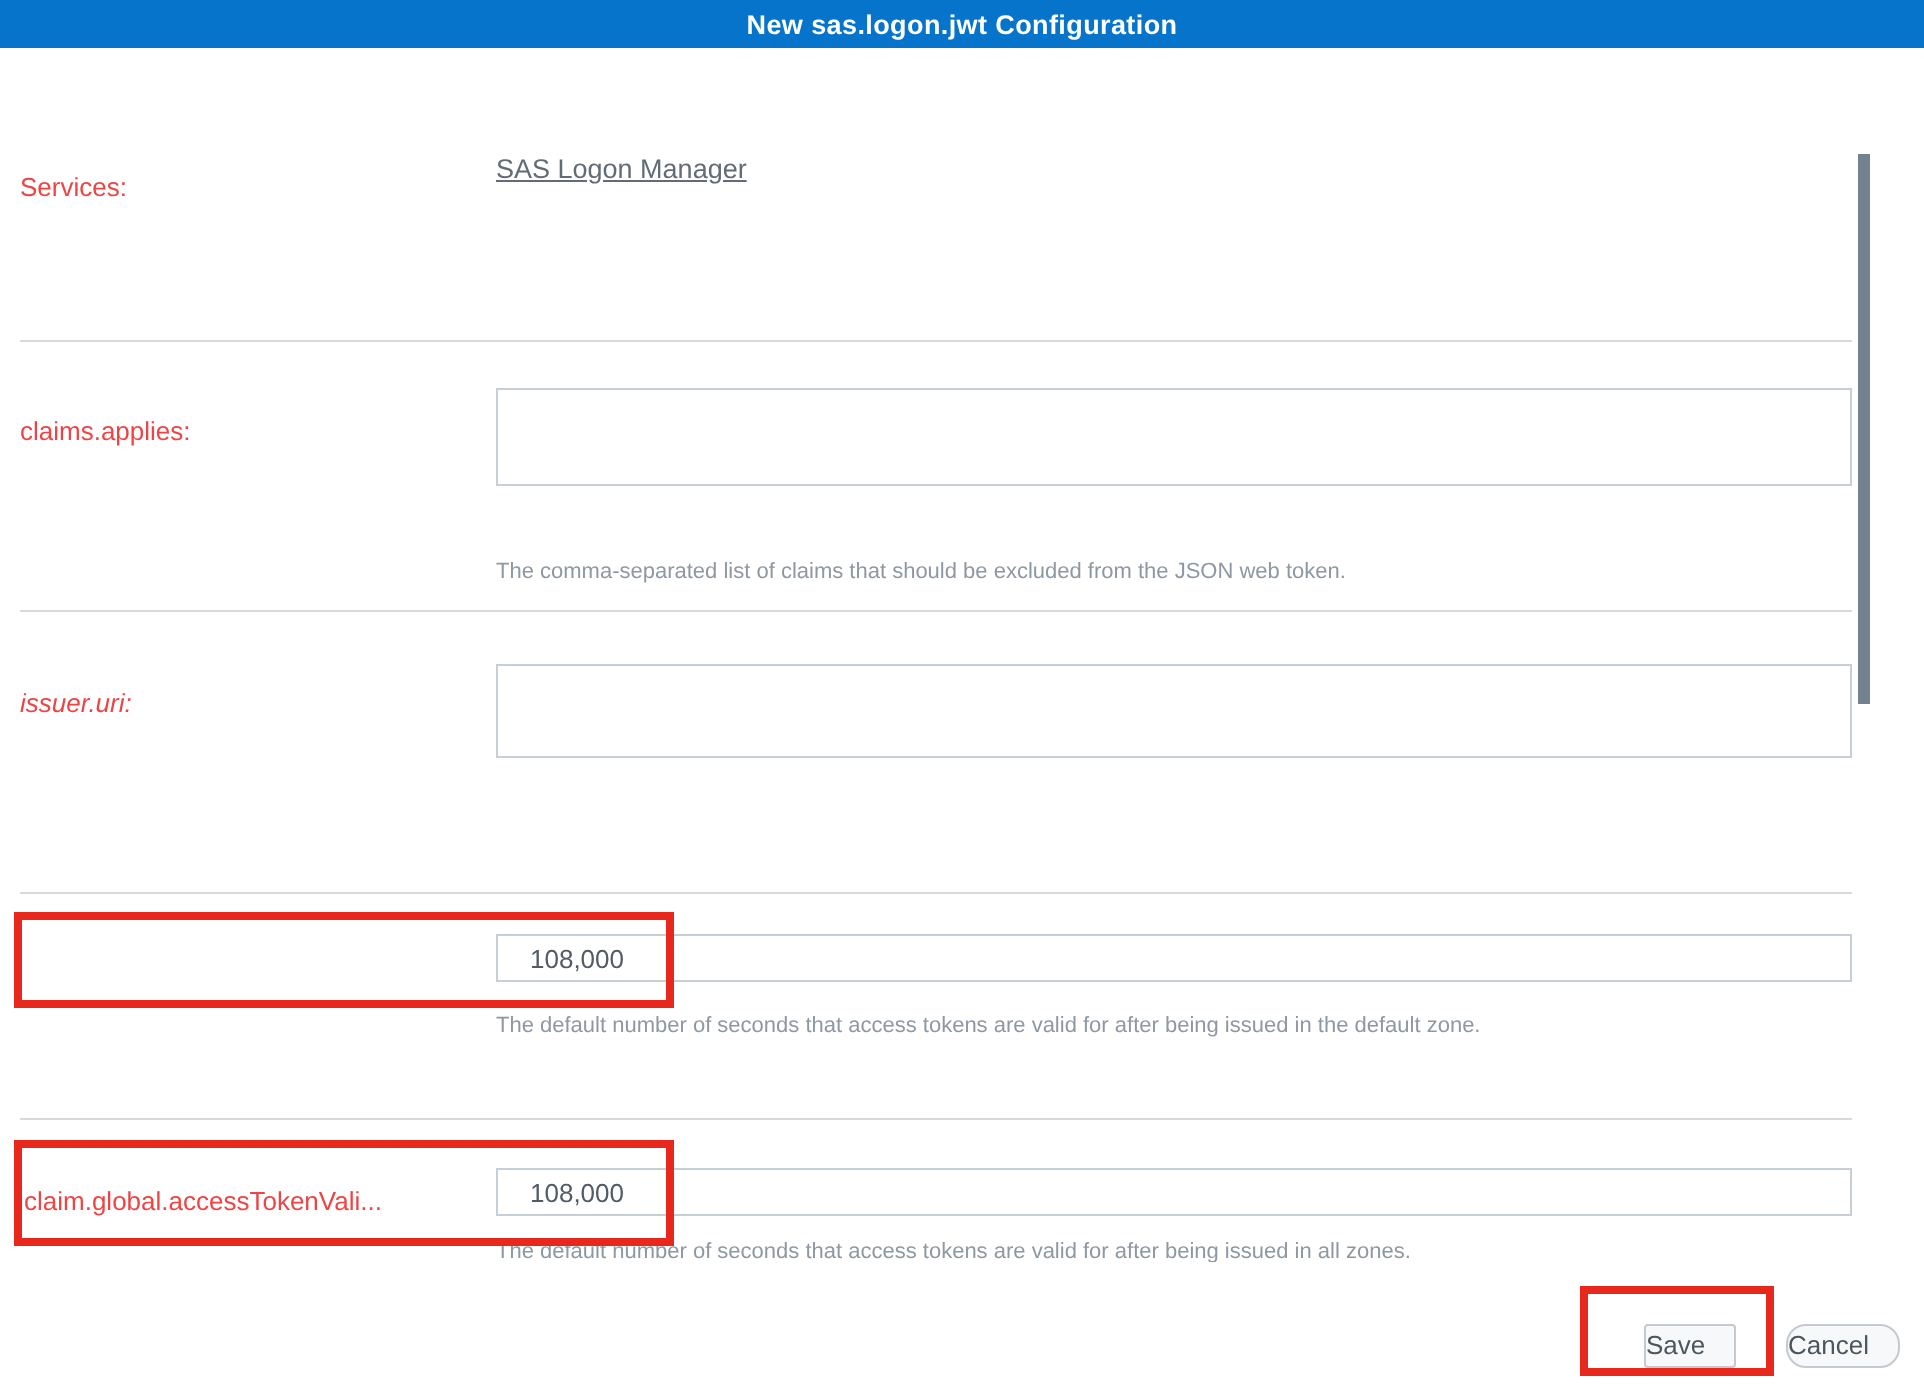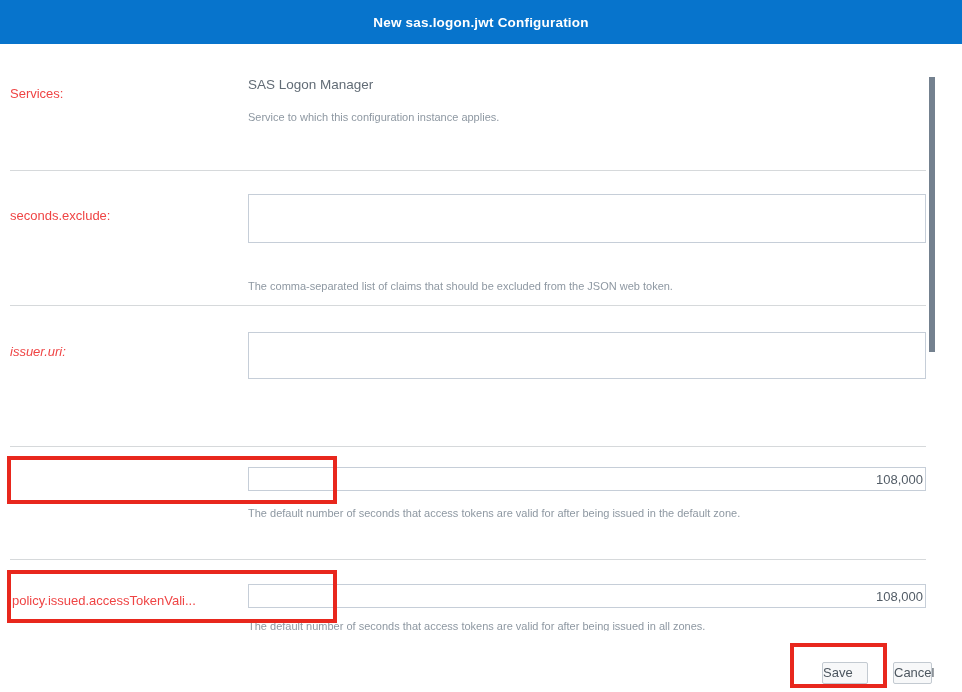--- a/index.html
+++ b/index.html
@@ -6,21 +6,21 @@
   html,body { width:962px; height:692px; }
   body {
     font-family:"Liberation Sans", sans-serif;
     background:#ffffff;
     overflow:hidden;
     position:relative;
   }
   .stage { position:absolute; left:0; top:0; width:962px; height:692px; background:#fff; }
 
   .header {
-    position:absolute; left:0; top:0; width:962px; height:44px;
+    position:absolute; left:0; top:0; width:962px; height:24px;
     background:var(--header-bg,#0774cc);
     display:flex; align-items:center; justify-content:center;
   }
   .header-title { color:#ffffff; font-weight:bold; font-size:13.5px; letter-spacing:.2px; }
 
   .label {
     position:absolute; font-size:13px; color:#ef4444; white-space:nowrap;
   }
   .value-text { position:absolute; font-size:13.5px; color:#626c76; white-space:nowrap; }
   .desc { position:absolute; font-size:11px; color:#8e98a2; white-space:nowrap; }
@@ -32,21 +32,21 @@
   .textarea-box {
     position:absolute; left:248px; width:678px;
     border:1px solid #c6ced8; background:#fff; resize:none;
     font-family:inherit; font-size:13px; color:#555f69;
     padding:4px 8px; outline:none; display:block;
   }
   .input-box {
     position:absolute; left:248px; width:678px; height:24px;
     border:1px solid #c6ced8; background:#fff;
     font-family:inherit; font-size:13px; color:#525c66;
-    padding:2px 2px; outline:none; display:block;text-align:right;
+    padding:2px 16px; outline:none; display:block;
   }
 
   .annotation {
     position:absolute; border:4px solid var(--annotation-red,#e8271d);
     background:transparent; pointer-events:none;
   }
 
   .btn {
     position:absolute; height:22px;
     background:#f7f8f9; border:1px solid #c3cad1; border-radius:2px;
@@ -62,44 +62,43 @@
 </head>
 <body>
 
 <div class="stage">
 
   <div class="header">
     <span class="header-title">New sas.logon.jwt Configuration</span>
   </div>
 
   <span class="label" style="left:10px; top:86px;">Services:</span>
-  <span class="value-text" style="left:248px; top:77px;">SAS Logon Manager</span>
-  <span class="desc" style="left:248px; top:111px;">Service to which this configuration instance applies.</span>
+  <span class="value-text" style="left:248px; top:77px;text-decoration:underline;">SAS Logon Manager</span>
   <div class="divider" style="top:170px;"></div>
 
-  <span class="label" style="left:10px; top:208px;">seconds.exclude:</span>
+  <span class="label" style="left:10px; top:208px;">claims.applies:</span>
   <textarea class="textarea-box" style="top: 194px; height: 49px;" value=""></textarea>
   <span class="desc" style="left:248px; top:254px;margin-top:26px;">The comma-separated list of claims that should be excluded from the JSON web token.</span>
   <div class="divider" style="top:305px;"></div>
 
   <span class="label" style="left:10px; top:344px;font-style:italic;">issuer.uri:</span>
   <textarea class="textarea-box" style="top: 332px; height: 47px;" value=""></textarea>
   <div class="divider" style="top:446px;"></div>
 
   <input class="input-box" style="top: 467px;" value="108,000">
   <span class="desc" style="left:248px; top:507px;">The default number of seconds that access tokens are valid for after being issued in the default zone.</span>
   <div class="annotation" style="left:7px; top:456px; width:330px; height:48px;"></div>
   <div class="divider" style="top:559px;"></div>
 
-  <span class="label" style="left:12px; top:593px;">policy.issued.accessTokenVali...</span>
+  <span class="label" style="left:12px; top:593px;">claim.global.accessTokenVali...</span>
   <input class="input-box" style="top: 584px;" value="108,000">
   <div class="desc-clip" style="left:248px; top:620px; width:678px; height:11px;">
     <span class="desc">The default number of seconds that access tokens are valid for after being issued in all zones.</span>
   </div>
   <div class="annotation" style="left:7px; top:570px; width:330px; height:53px;"></div>
 
   <button class="btn" style="left:822px; top:662px; width:46px;">Save</button>
-  <button class="btn" style="left:893px; top:662px; width:39px;">Cancel</button>
+  <button class="btn" style="left:893px; top:662px; width:57px;border-radius:10px;">Cancel</button>
   <div class="annotation" style="left:790px; top:643px; width:97px; height:45px;"></div>
 
   <div class="scrollbar-thumb"></div>
 
 </div>
 
 </body></html>

